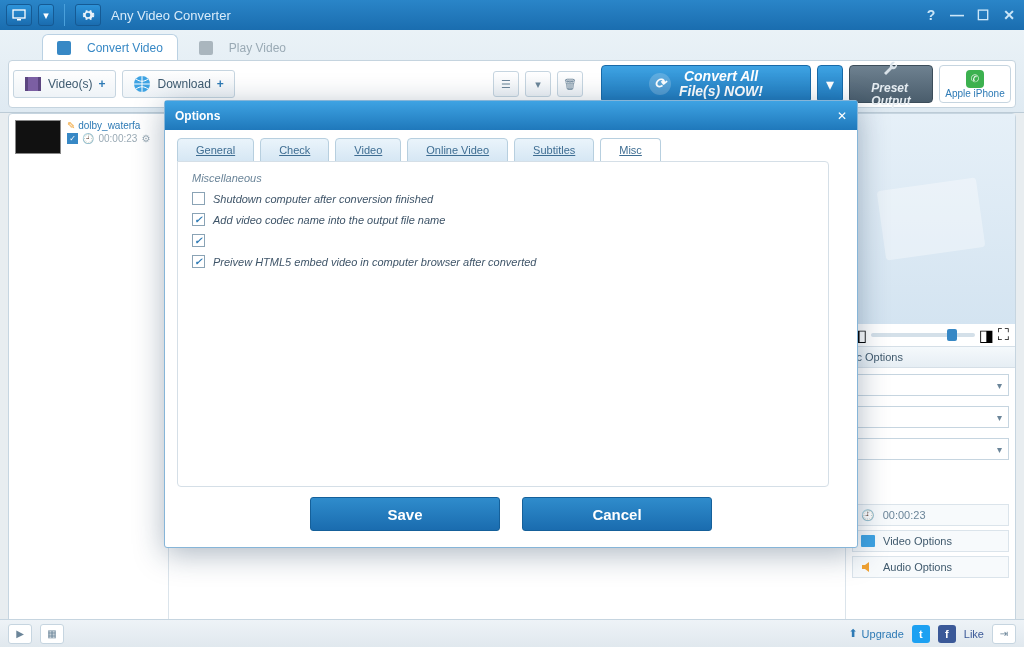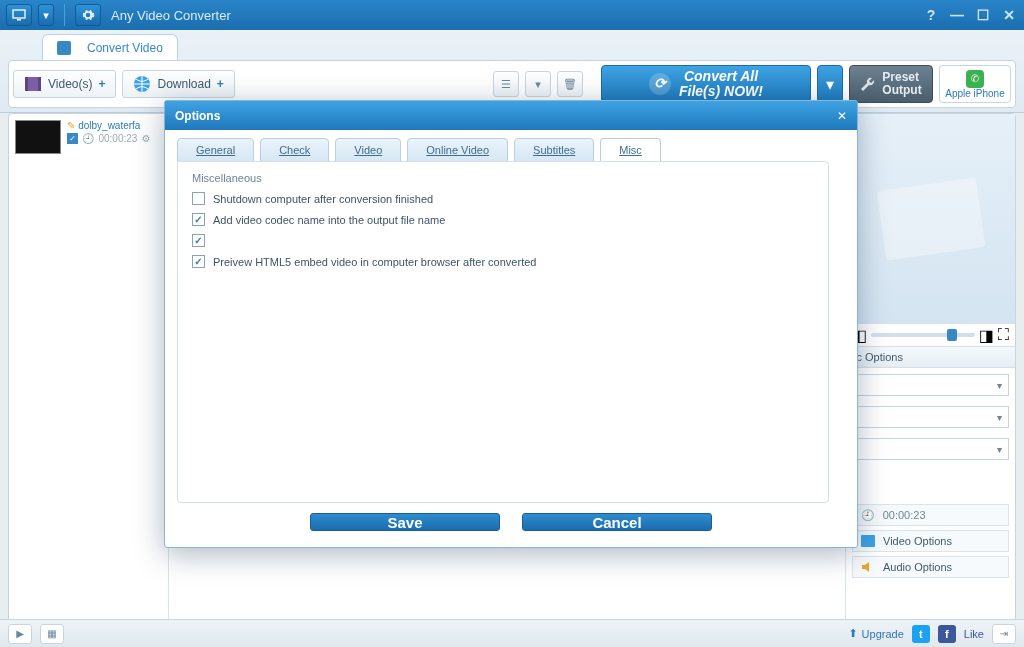--- a/index.html
+++ b/index.html
@@ -25,21 +25,21 @@
 .action-row { display: flex; align-items: center; background: #fff; border: 1px solid #c5d4df; border-radius: 4px; margin: 0 0 4px 0; padding: 4px; gap: 6px; }
 .act-btn { display: flex; align-items: center; gap: 6px; padding: 4px 10px; background: linear-gradient(#fefefe,#eef3f7); border: 1px solid #c6d5e0; border-radius: 3px; font-size: 12px; color: #3e5b70; }
 .act-btn .plus { font-weight: bold; color: #2d7ab5; }
 .act-btn .bic { width: 18px; height: 18px; }
 .spacer { flex: 1; }
 .small-btn { width: 26px; height: 26px; border: 1px solid #c6d5e0; background: linear-gradient(#fff,#eef3f7); border-radius: 3px; display:flex; align-items:center; justify-content:center; color:#6b8599; font-size:11px;}
 
 .big-convert { width: 210px; height: 38px; background: linear-gradient(#3ea3e3,#1f78bb); border: 1px solid #186aa8; border-radius: 4px; color: #fff; display:flex; align-items:center; justify-content:center; gap:8px; font-weight:bold; font-size:14px; font-style: italic; text-align:center; line-height:1.1;}
 .big-convert .arr { width: 22px; height: 22px; border-radius: 50%; background: #fff3; display:flex; align-items:center; justify-content:center; font-size:14px;}
 .drop-slice { width: 26px; height: 38px; background: linear-gradient(#3ea3e3,#1f78bb); border:1px solid #186aa8; border-radius:4px; display:flex; align-items:center; justify-content:center; color:#fff;}
-.preset-btn { width: 84px; height: 38px; background: linear-gradient(#6e8190,#4a5d6c); border:1px solid #3c4d5a; border-radius:4px; color:#e5ecf1; display:flex; align-items:center; justify-content:center; gap:6px; font-size:12px; font-weight:bold; line-height:1.1;}
+.preset-btn { width: 84px; height: 38px; background: linear-gradient(#6e8190,#4a5d6c); border:1px solid #3c4d5a; border-radius:4px; color:#e5ecf1; display:flex; align-items:center; justify-content:center; gap:6px; font-size:12px; font-weight:bold; font-style:italic; line-height:1.1;flex-direction:column;}
 .device-btn { width: 72px; height: 38px; background:#fff; border:1px solid #c6d5e0; border-radius:4px; display:flex; flex-direction:column; align-items:center; justify-content:center; font-size:10px; color:#2d7ab5;}
 .device-btn .dic { width:18px; height:18px; background:#3cb14f; border-radius:4px; display:flex;align-items:center;justify-content:center;color:#fff;}
 
 
 .main-area { display:flex; height: 560px; background:#fff; border:1px solid #c6d5e0; margin: 0 8px 0 8px; border-radius:4px;}
 .left-list { width: 160px; border-right:1px solid #dbe4eb; padding:6px;}
 .list-item { display:flex; gap:6px; align-items:flex-start;}
 .thumb { width: 46px; height: 34px; background:#111; border:1px solid #888;}
 .li-name { font-size:10px; color:#2d7ab5;}
 .li-meta { display:flex; align-items:center; gap:4px; font-size:10px; color:#9aaab5; margin-top:2px;}
@@ -69,26 +69,26 @@
 .tw { background:#1da1f2;} .fb { background:#3b5998;}
 .like { font-size:11px; color:#3b5998;}
 
 
 .modal-overlay { position:absolute; top:100px; left:164px; width:694px; height:448px; background:#fff; border:1px solid #86b5d8; box-shadow: 0 6px 30px rgba(20,50,80,.35); border-radius:3px; display:flex; flex-direction:column;}
 .modal-title { height: 29px; background: linear-gradient(#3ea3e3,#1f78bb); color:#fff; font-size:12px; font-weight:bold; display:flex; align-items:center; padding: 12px 10px;}
 .modal-title .x { margin-left:auto; font-size:12px; font-weight:normal;}
 .modal-tabs { display:flex; gap:6px; padding: 8px 12px 0 12px;}
 .m-tab { height: 24px; padding: 0 18px; background: linear-gradient(#eaf4fb,#d6e7f4); border:1px solid #b7cfdf; border-radius: 4px 4px 0 0; font-size:11px; color:#3e6d92; display:flex; align-items:center;text-decoration:underline;}
 .m-tab.active { background:#fff; border-bottom-color:#fff;}
-.modal-body { flex:1; margin: -1px 28px 10px 12px; border:1px solid #d5dfe7; border-radius: 0 4px 4px 4px; padding: 10px 14px; background:#fff;}
+.modal-body { flex:1; margin: -1px 28px 10px 12px; border:1px solid #d5dfe7; border-radius: 0 4px 4px 4px; padding: 10px 14px; background:#fff;font-style:italic;}
 .fieldset-label { font-size:11px; color:#6b8599; margin-bottom:8px;}
 .chk-row { display:flex; align-items:center; gap:8px; font-size:11px; color:#3e5468; margin: 8px 0;}
 .chk-box { width:13px; height:13px; border:1px solid #8aa3b5; background:#fff; display:flex; align-items:center; justify-content:center; color:#2d7ab5; font-size:10px; font-weight:bold;}
 .modal-buttons { display:flex; gap:22px; justify-content:center; padding: 0 0 16px 0;}
-.m-btn { width: 190px; height:18px; background: linear-gradient(#2f8ccc,#1a6caf); border:1px solid #15609a; border-radius:3px; color:#fff; font-size:15px; font-weight:bold; display:flex; align-items:center; justify-content:center;}
+.m-btn { width: 190px; height:34px; background: linear-gradient(#2f8ccc,#1a6caf); border:1px solid #15609a; border-radius:3px; color:#fff; font-size:15px; font-weight:bold; display:flex; align-items:center; justify-content:center;}
 
 svg { display:block;}
 </style>
 </head>
 <body>
 
 <div class="titlebar">
   <div class="tb-left">
     <div class="tb-btn">
         <svg width="14" height="12">
@@ -112,20 +112,24 @@
     <div class="tb-win">✕</div>
   </div>
 </div>
 
 <div class="toolbar-bg">
   <div class="tabs-row">
     <div style="width:28px"></div>
     <div class="main-tab">
       <span class="ic"></span>
       <span>Convert Video</span>
+    </div>
+    <div class="main-tab inactive">
+      <span class="ic"></span>
+      <span>Play Video</span>
     </div>
   </div>
   <div class="action-row">
     <div class="act-btn">
       <span class="bic">
           <svg width="18" height="18">
             <rect x="1" y="2" width="16" height="14" fill="#7b5fa3" rx="1"></rect>
             <rect x="1" y="2" width="3" height="14" fill="#5c4580"></rect>
             <rect x="14" y="2" width="3" height="14" fill="#5c4580"></rect>
           </svg>

